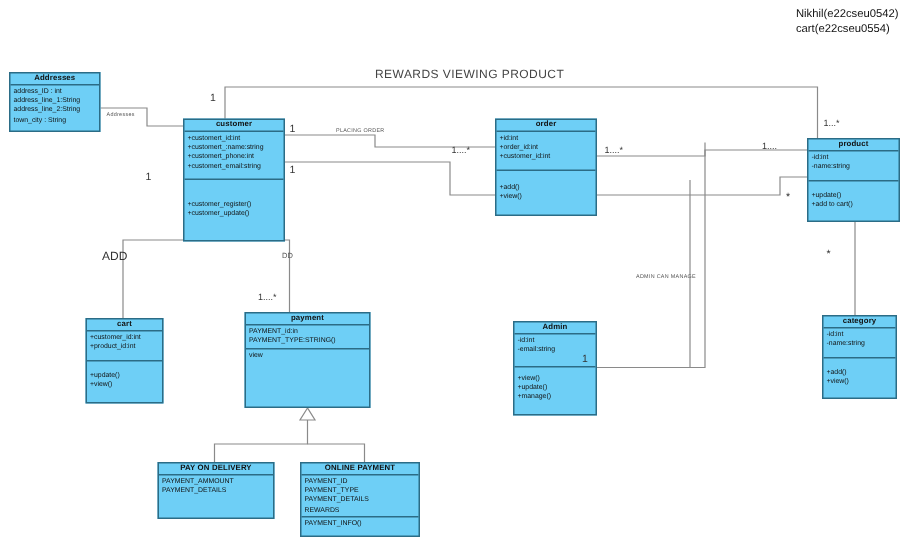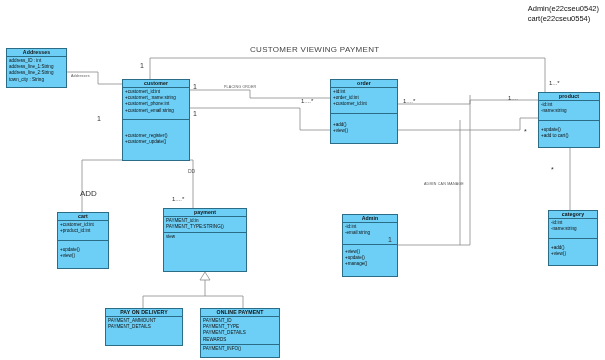--- a/index.html
+++ b/index.html
@@ -56,21 +56,21 @@
     position:absolute;right:6px;top:4px;
     font-size:7.5px;line-height:10px;text-align:left;color:#111;
   }
 </style>
 </head>
 <body>
 
 <div id="canvas">
 
   <div id="authors">
-    <div>Admin(e22cseu0542)</div>
+    <div>Nikhil(e22cseu0542)</div>
     <div>cart(e22cseu0554)</div>
   </div>
 
   <svg class="edges" viewBox="0 0 605 360">
     <g fill="none" stroke="#8a8a8a" stroke-width="0.8">
 
       <path d="M67,72 L98,72 L98,84 L122,84"></path>
 
       <path d="M150,80 L150,58 L545,58 L545,92"></path>
 
@@ -212,29 +212,29 @@
       <div class="row">PAYMENT_ID</div>
       <div class="row">PAYMENT_TYPE</div>
       <div class="row">PAYMENT_DETAILS</div>
       <div class="row">REWARDS</div>
     </div>
     <div class="sect nb">
       <div class="row">PAYMENT_INFO()</div>
     </div>
   </div>
 
-  <div class="lbl big" style="left:250px;top:45px;">CUSTOMER VIEWING PAYMENT</div>
+  <div class="lbl big" style="left:250px;top:45px;">REWARDS VIEWING PRODUCT</div>
 
   <div class="lbl tiny" style="left:224px;top:85px;">PLACING ORDER</div>
 
   <div class="lbl tiny" style="left:424px;top:182px;">ADMIN CAN MANAGE</div>
 
   <div class="lbl tiny" style="left:71px;top:74px;">Addresses</div>
 
-  <div class="lbl" style="left:80px;top:166px;font-size:8px;color:#333;margin-top:23px;">ADD</div>
+  <div class="lbl" style="left:68px;top:166px;font-size:8px;color:#333;">ADD</div>
 
   <div class="lbl" style="left:188px;top:168px;font-size:5px;color:#555;">DD</div>
 
   <div class="lbl mult" style="left:140px;top:62px;">1</div>
 
   <div class="lbl mult" style="left:193px;top:83px;">1</div>
 
   <div class="lbl mult" style="left:193px;top:110px;">1</div>
 
   <div class="lbl mult" style="left:97px;top:115px;">1</div>

